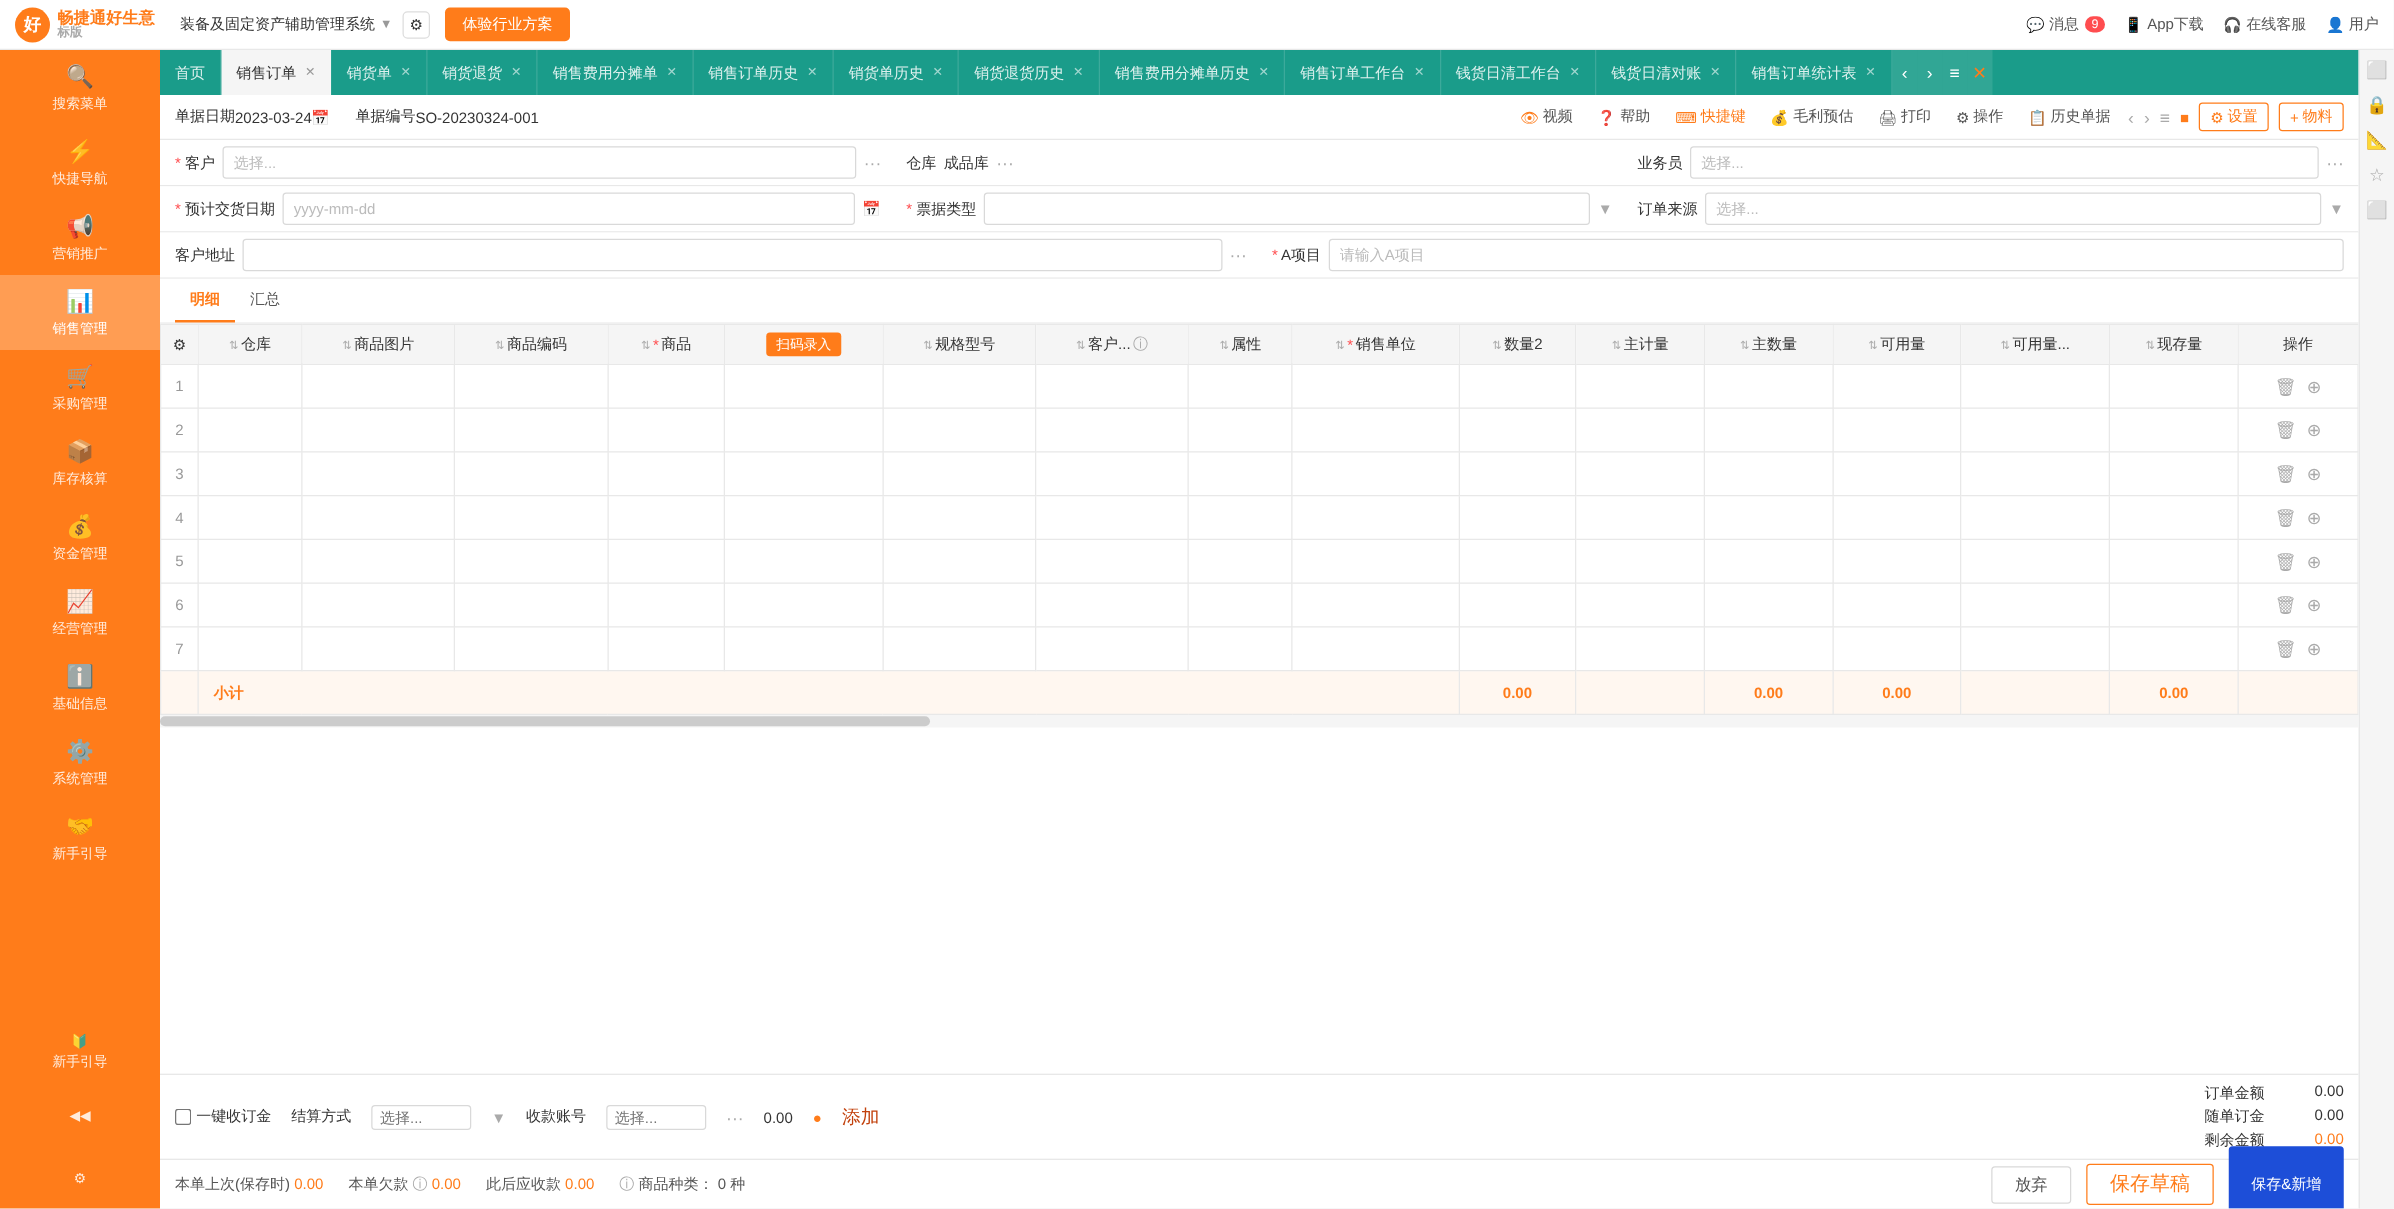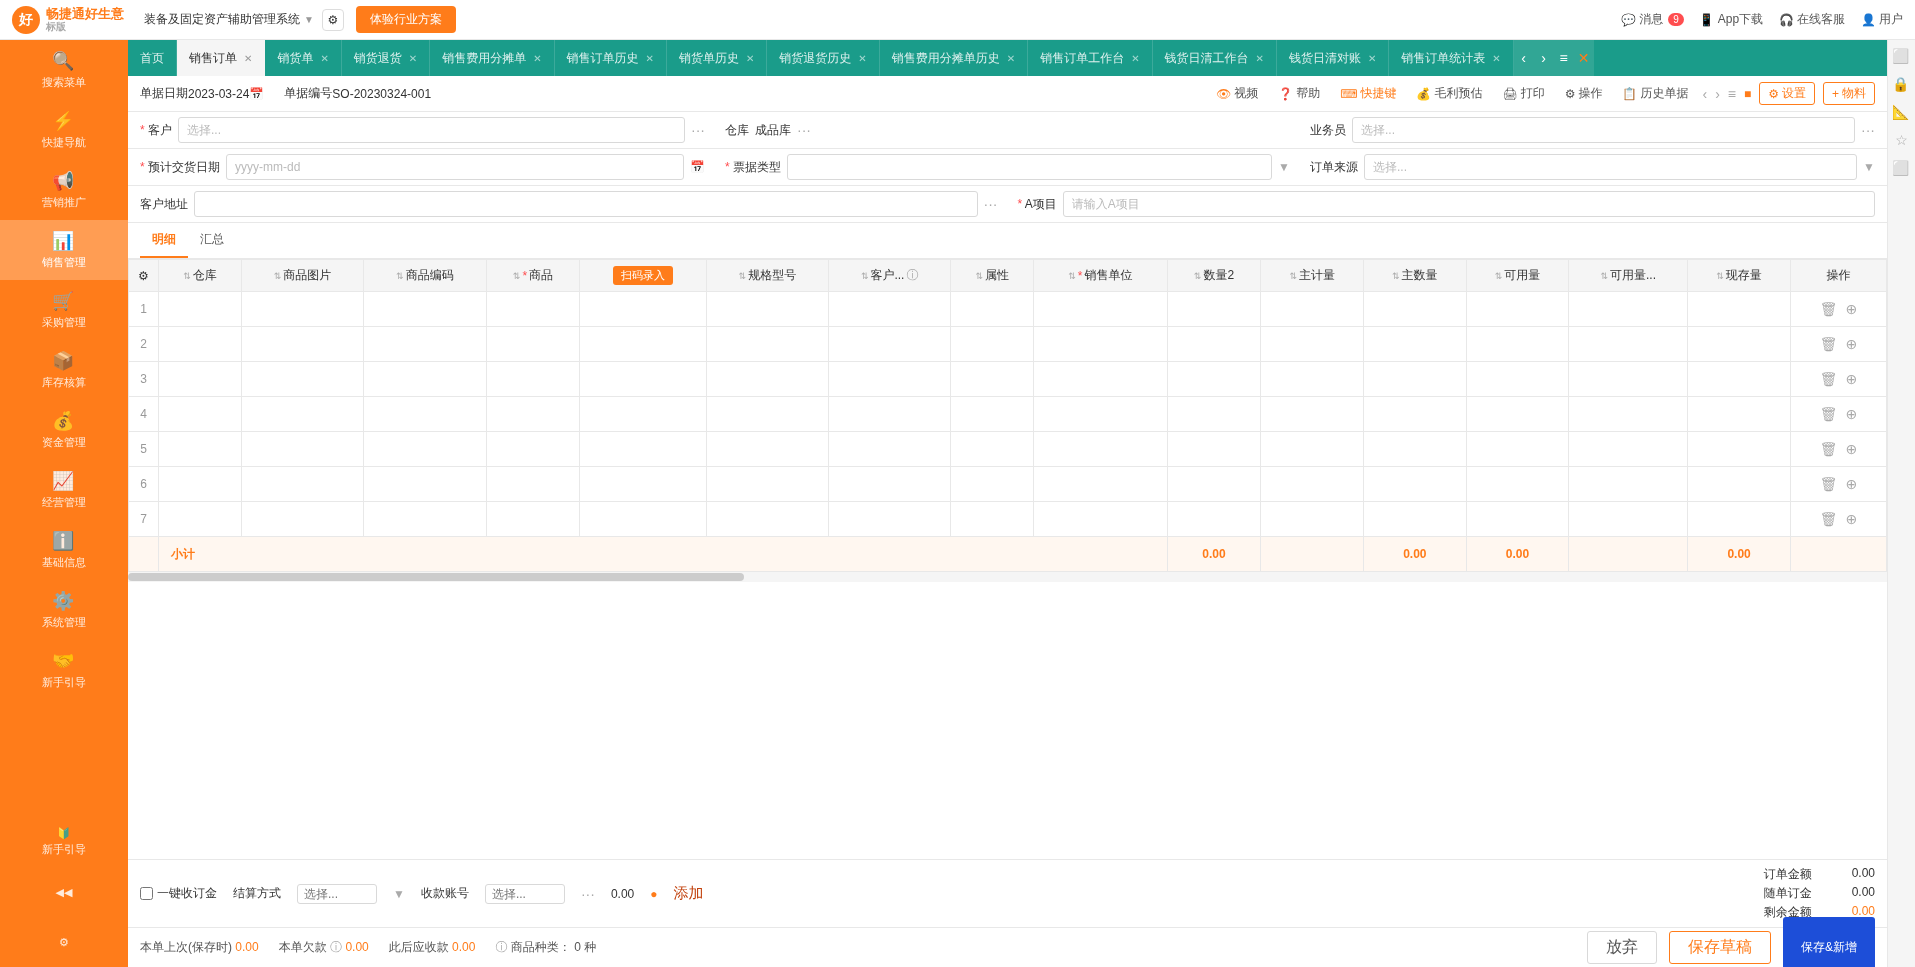--- a/index.html
+++ b/index.html
@@ -71,21 +71,21 @@
     .bottom-area { padding: 6px 12px; background: white; border-top: 1px solid #e8e8e8; display: flex; align-items: center; gap: 16px; flex-shrink: 0; }
     .checkbox-field { display: flex; align-items: center; gap: 4px; }
     .bottom-input { border: 1px solid #d9d9d9; border-radius: 3px; padding: 2px 6px; font-size: 12px; width: 80px; }
     .add-btn { color: #c2410c; cursor: pointer; font-size: 15px; }
     .amount-value { color: #333; font-size: 12px; }
 
     
     .footer { height: 40px; background: white; border-top: 1px solid #e8e8e8; display: flex; align-items: center; padding: 0 12px; flex-shrink: 0; }
     .footer-info { display: flex; gap: 20px; font-size: 12px; color: #555; }
     .footer-actions { margin-left: auto; display: flex; align-items: center; gap: 12px; }
-    .btn-discard { border: 1px solid #d9d9d9; background: white; color: #555; padding: 5px 18px; border-radius: 3px; cursor: pointer; font-size: 16px; }
+    .btn-discard { border: 1px solid #d9d9d9; background: white; color: #555; padding: 5px 18px; border-radius: 3px; cursor: pointer; font-size: 13px; }
     .btn-save-draft { border: 1px solid #ff7c1a; background: white; color: #ff7c1a; padding: 5px 18px; border-radius: 3px; cursor: pointer; font-size: 16px; }
     .btn-save-new { background: #1d4ed8; color: white; border: none; padding: 22px 18px; border-radius: 3px; cursor: pointer; font-size: 12px; }
     .footer-goods-info { font-size: 12px; color: #555; margin-left: 20px; }
 
     
     .right-panel { width: 28px; background: #f5f5f5; border-left: 1px solid #e8e8e8; display: flex; flex-direction: column; align-items: center; padding: 4px 0; gap: 4px; flex-shrink: 0; }
     .right-panel-btn { width: 24px; height: 24px; display: flex; align-items: center; justify-content: center; cursor: pointer; color: #aaa; font-size: 14px; }
 
     .scroll-bar-area { height: 10px; background: #f5f5f5; position: relative; }
     .scroll-thumb { height: 8px; background: #ccc; border-radius: 4px; width: 35%; position: absolute; left: 0; top: 1px; }

